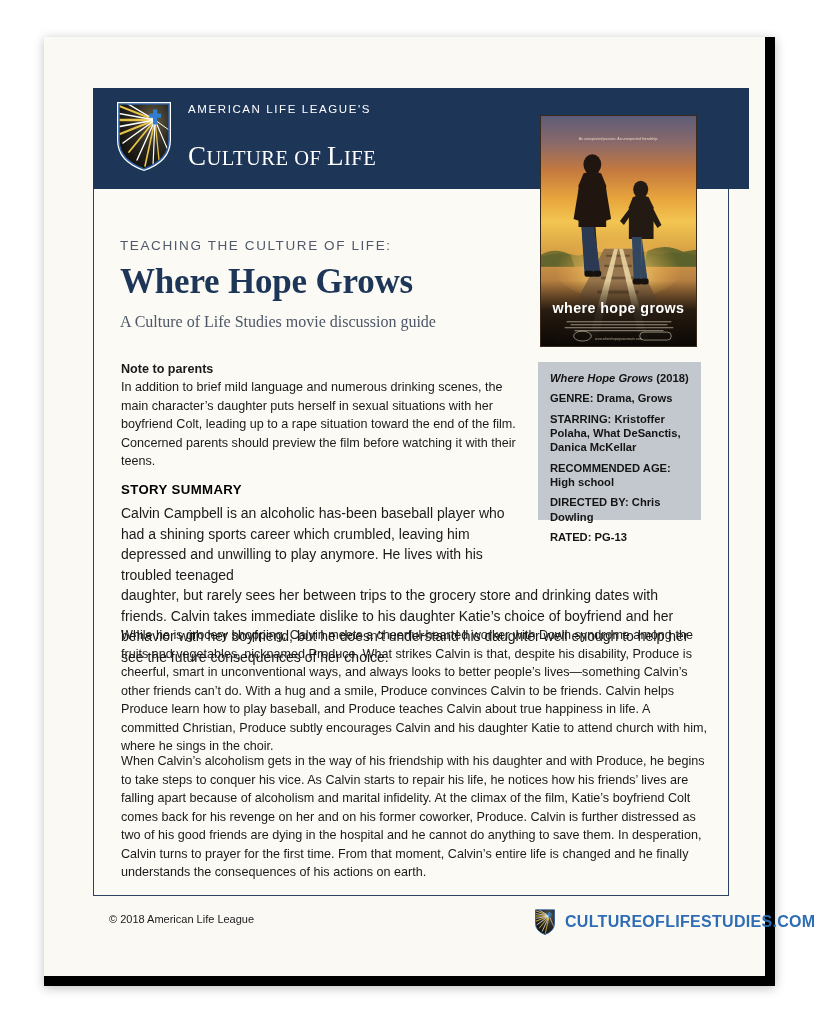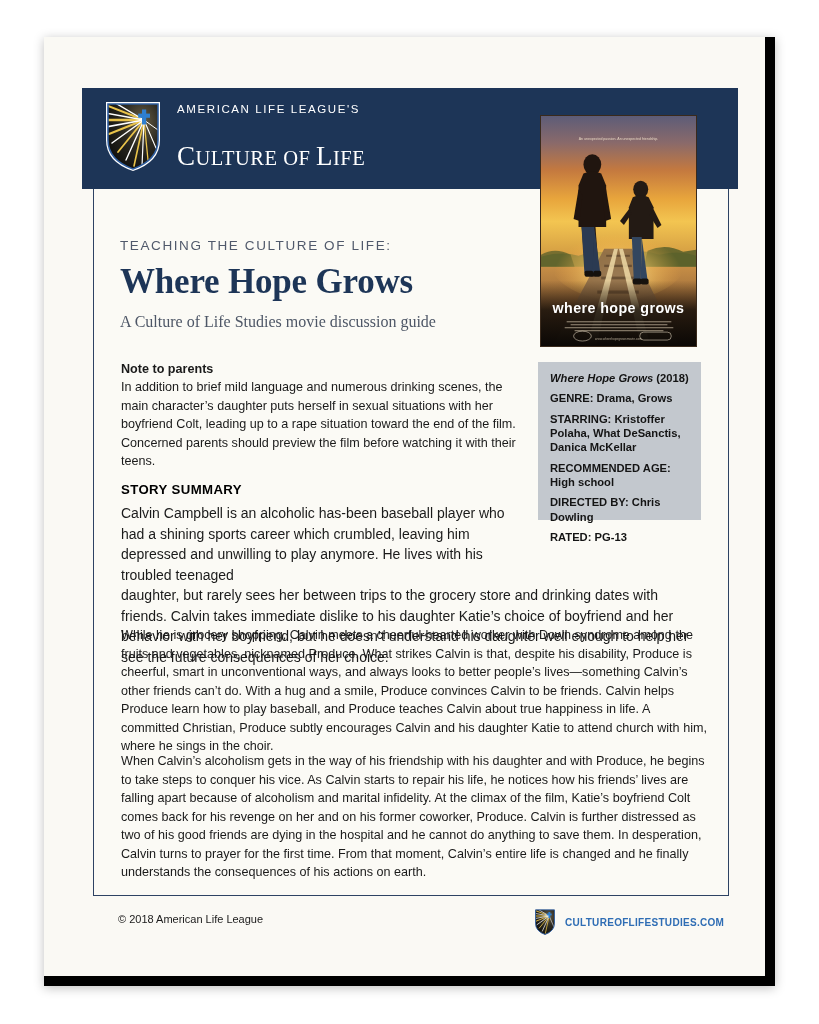--- a/index.html
+++ b/index.html
@@ -39,21 +39,21 @@
     top: 88px;
     width: 636px;
     height: 808px;
     border: 1px solid #2d4263;
     background: #fbfaf5;
   }
 
   
   #header-band {
     position: absolute;
-    left: 82px;
+    left: 93px;
     top: 88px;
     width: 656px;
     height: 101px;
     background: #1d3557;
   }
 
   #logo-lockup {
     position: absolute;
     left: 22px;
     top: 12px;
@@ -204,36 +204,36 @@
     top: 752px;
     width: 586px;
     font-size: 12.6px;
     line-height: 1.47;
     color: #1a1a1a;
   }
 
   
   #footer-copyright {
     position: absolute;
-    left: 118px;
+    left: 109px;
     top: 913px;
     font-size: 11px;
     color: #1a1a1a;
   }
   #footer-brand {
     position: absolute;
     left: 534px;
     top: 908px;
     display: flex;
     align-items: center;
     gap: 9px;
   }
   .shield-sm { width: 22px; height: 28px; display: block; }
   #footer-url {
-    font-size: 10px;
+    font-size: 16px;
     font-weight: bold;
     letter-spacing: 0.3px;
     color: #2e6db4;
   }
 </style>
 </head>
 <body>
 
 <div id="page-frame"></div>
 <div id="page-sheet"></div>

